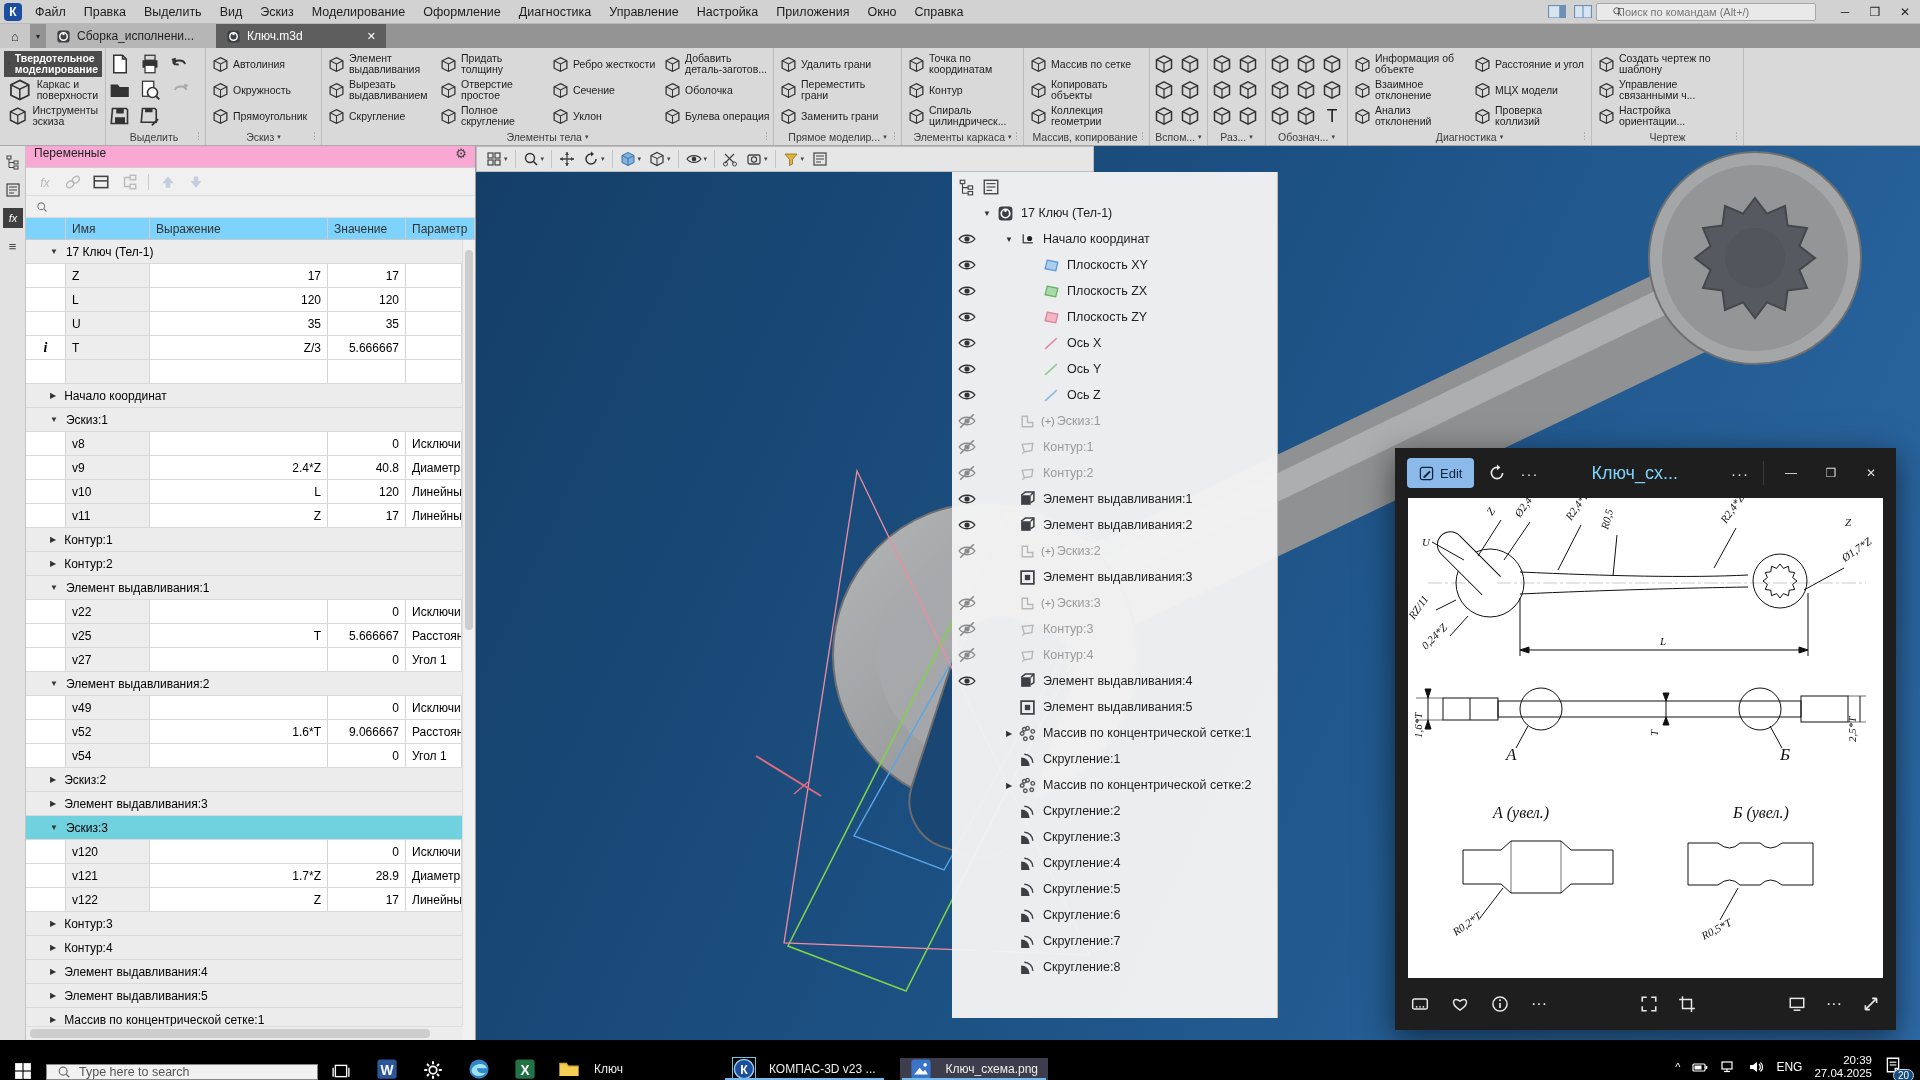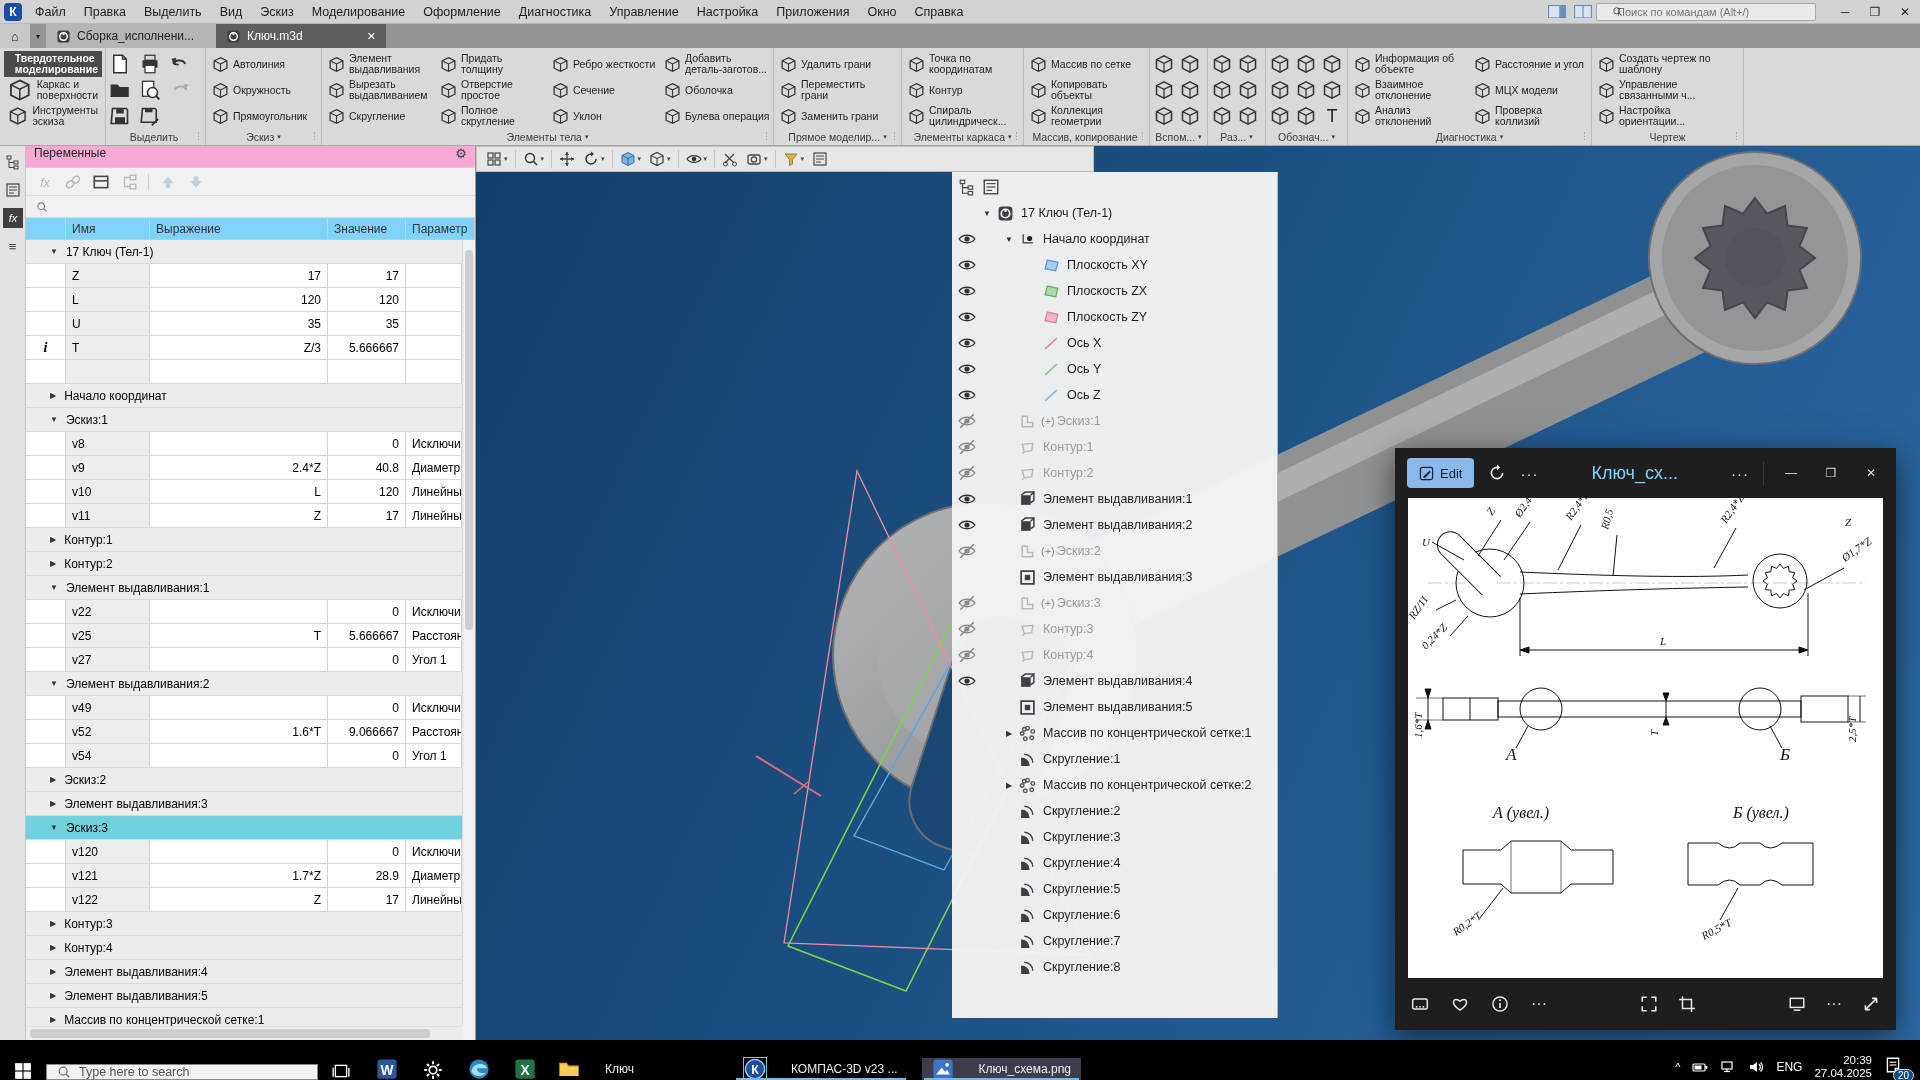--- a/index.html
+++ b/index.html
@@ -111,21 +111,21 @@
 #ph-bottom{position:absolute;left:0;bottom:0;width:100%;height:52px;display:flex;align-items:center;padding:0 16px;gap:22px;color:#e8e8e8;}
 #ph-bottom .phi{width:18px;height:18px;}
 #ph-bottom .mid{margin-left:auto;display:flex;gap:20px;}
 #ph-bottom .right{margin-left:auto;display:flex;gap:20px;align-items:center;}
 
 #taskbar{position:absolute;left:0;top:1040px;width:1920px;height:40px;background:#000000;display:flex;align-items:flex-end;z-index:40;}
 #taskbar .titem{display:flex;align-items:center;justify-content:center;width:46px;color:#fff;}
 #tsearch{width:272px;background:#f2f2f2;display:flex;align-items:center;gap:8px;padding:0 10px;border:1px solid #888;}
 #tsearch .ico{width:14px;height:14px;opacity:.7;}
 #tsearch span{font-size:12.5px;color:#555;}
-.tapp{display:flex;align-items:center;gap:25px;padding:0 10px;color:#eee;font-size:12px;position:relative;}
+.tapp{display:flex;align-items:center;gap:14px;padding:0 10px;color:#eee;font-size:12px;position:relative;}
 .tapp .aico{width:22px;height:22px;}
 .tapp.running::after{content:"";position:absolute;left:2px;right:2px;bottom:0;height:2px;background:#76b9ed;}
 .tapp.selected{background:#3d3d4d;}
 .tapp.boxed .aico{outline:1px solid #6fc3e0;}
 #tray{margin-left:auto;display:flex;align-items:center;gap:12px;padding:0 10px;color:#fff;}
 #tray .tico{width:16px;height:16px;color:#fff;}
 #tray .chev{font-size:11px;}
 #tray .lang{font-size:12px;}
 #clock{text-align:right;font-size:11.5px;line-height:13px;}
 #badge{position:relative;width:26px;height:22px;}

